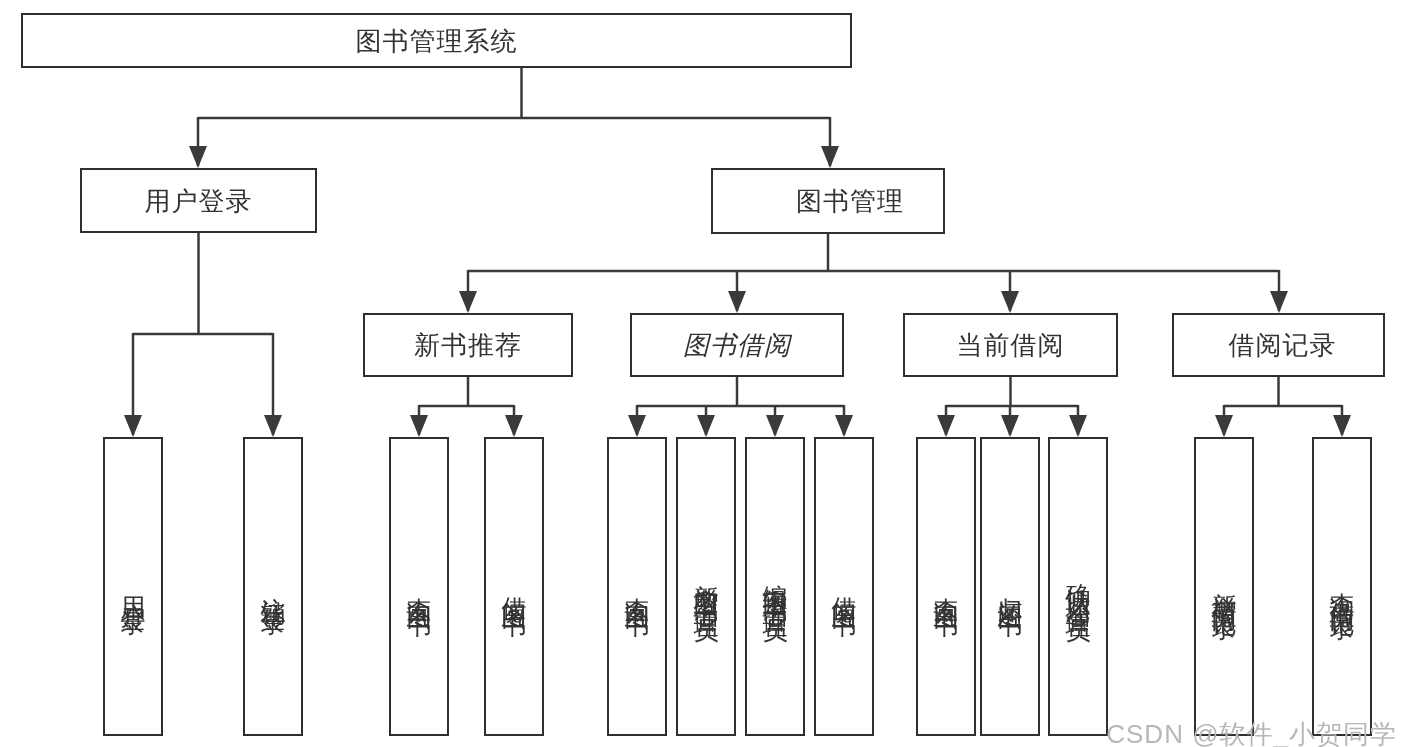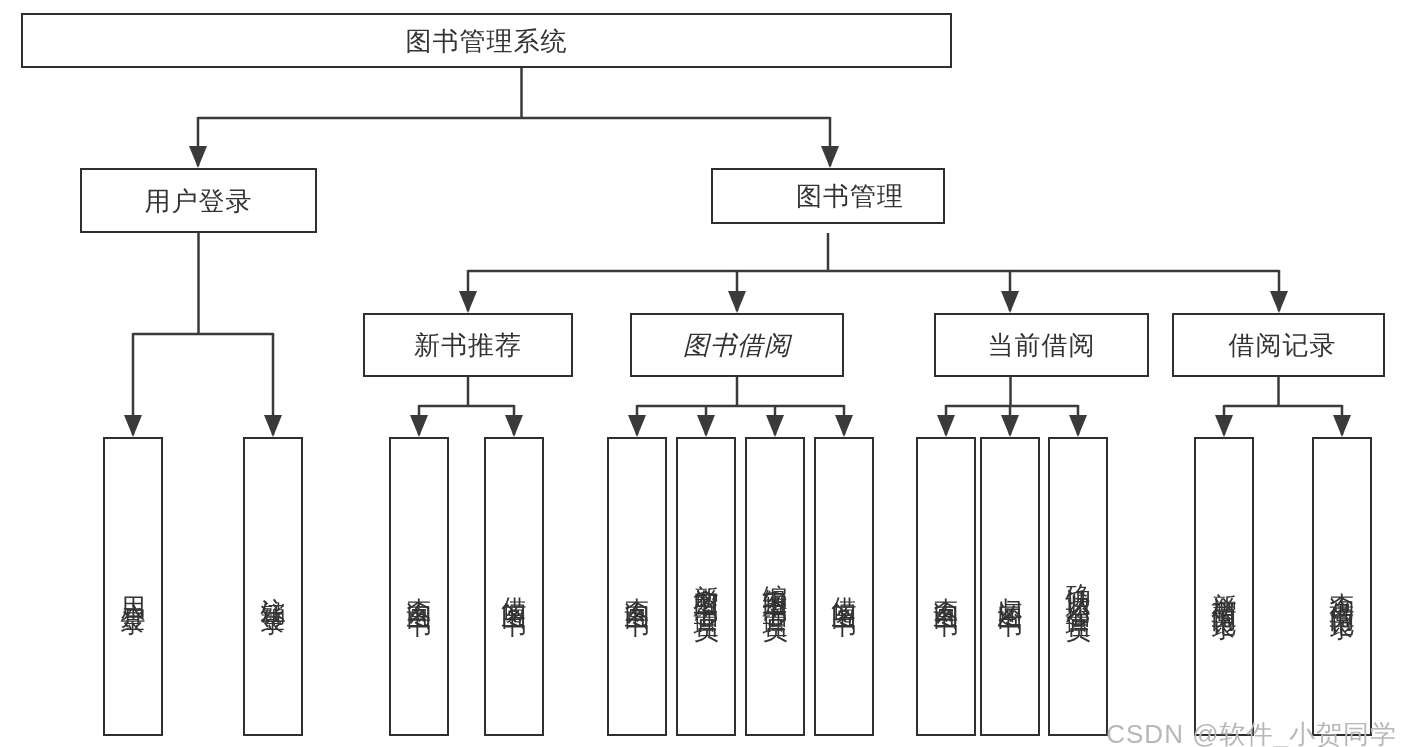--- a/index.html
+++ b/index.html
@@ -109,38 +109,38 @@
     </g>
 
     <g>
       <path class="cline" d="M1278.5,377 V407"></path>
       <path class="cline" d="M1224,406 H1342"></path>
       <path class="cline" d="M1224,405 V435" marker-end="url(#arw)"></path>
       <path class="cline" d="M1342,405 V435" marker-end="url(#arw)"></path>
     </g>
   </svg>
 
-  <div class="box" style="left:21px;top:13px;width:931px;height:55px;">
+  <div class="box" style="left:21px;top:13px;width:831px;height:55px;">
     <span>图书管理系统</span>
   </div>
 
   <div class="box" style="left:80px;top:168px;width:237px;height:65px;">
     <span>用户登录</span>
   </div>
-  <div class="box" style="left:711px;top:168px;width:234px;height:56px;padding-left:44px;">
+  <div class="box" style="left:711px;top:168px;width:234px;height:66px;padding-left:44px;">
     <span>图书管理</span>
   </div>
 
   <div class="box" style="left:363px;top:313px;width:210px;height:64px;">
     <span>新书推荐</span>
   </div>
   <div class="box" style="left:630px;top:313px;width:214px;height:64px;font-style:italic;">
     <span>图书借阅</span>
   </div>
-  <div class="box" style="left:903px;top:313px;width:215px;height:64px;margin-left:31px;">
+  <div class="box" style="left:903px;top:313px;width:215px;height:64px;">
     <span>当前借阅</span>
   </div>
   <div class="box" style="left:1172px;top:313px;width:213px;height:64px;padding-left:8px;">
     <span>借阅记录</span>
   </div>
 
   <div class="box" style="left:103px;top:437px;width:60px;height:299px;">
     <span class="vtext">用户登录</span>
   </div>
   <div class="box" style="left:243px;top:437px;width:60px;height:299px;">

